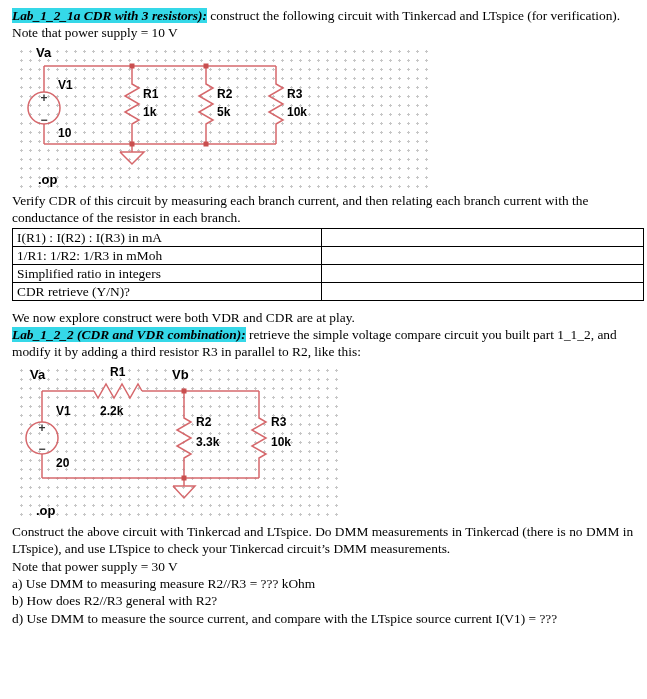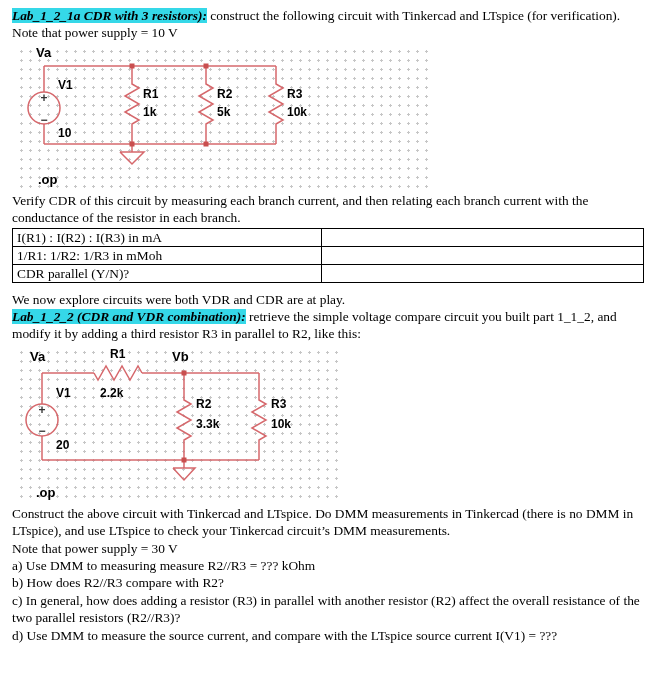--- a/index.html
+++ b/index.html
@@ -79,29 +79,33 @@
     <tbody>
         <tr>
       <td class="col-label">I(R1) : I(R2) : I(R3) in mA</td>
       <td></td>
     </tr>
     <tr>
       <td class="col-label">1/R1: 1/R2: 1/R3 in mMoh</td>
       <td></td>
     </tr>
     <tr>
-      <td class="col-label">CDR parallel (Y/N)?</td>
+      <td class="col-label">Simplified ratio in integers</td>
+      <td></td>
+    </tr>
+    <tr>
+      <td class="col-label">CDR retrieve (Y/N)?</td>
       <td></td>
     </tr>
   </tbody>
     </table>
 
   <div class="gap"></div>
 
-  <p>We now explore circuits were both VDR and CDR are at play.</p>
+  <p>We now explore construct were both VDR and CDR are at play.</p>
 
   <p><span class="hl">Lab_1_2_2 (CDR and VDR combination):</span><span> retrieve the simple voltage compare circuit you built part 1_1_2, and modify it by adding a third resistor R3 in parallel to R2, like this:</span></p>
 
   <div class="circuit-area" style="width:330px;height:158px;">
     <svg width="330" height="158" viewBox="0 0 330 158">
 
       <path class="wire" d="M28 28 H80"></path>
       <path class="wire" d="M80 28 l4 7 l8 -14 l8 14 l8 -14 l8 14 l8 -14 l4 7"></path>
       <path class="wire" d="M128 28 H245"></path>
       <path class="wire" d="M28 28 V59 M28 91 V115"></path>
@@ -129,17 +133,16 @@
       <text class="comp-label" x="182" y="83">3.3k</text>
       <text class="comp-label" x="257" y="63">R3</text>
       <text class="comp-label" x="257" y="83">10k</text>
       <text class="op-label" x="22" y="152">.op</text>
     </svg>
   </div>
 
   <p>Construct the above circuit with Tinkercad and LTspice. Do DMM measurements in Tinkercad (there is no DMM in LTspice), and use LTspice to check your Tinkercad circuit’s DMM measurements.</p>
   <p>Note that power supply = 30 V</p>
   <p>a) Use DMM to measuring measure R2//R3 = ??? kOhm</p>
-  <p>b) How does R2//R3 compare with R2?</p>
-  <p>c) In general, how does adding a resistor (R3) in parallel with another resistor (R2) affect the overall resistance of the two parallel resistors (R2//R3)?</p>
+  <p>b) How does R2//R3 general with R2?</p>
   <p>d) Use DMM to measure the source current, and compare with the LTspice source current I(V1) = ???</p>
 
 </div>
 
 </body></html>

